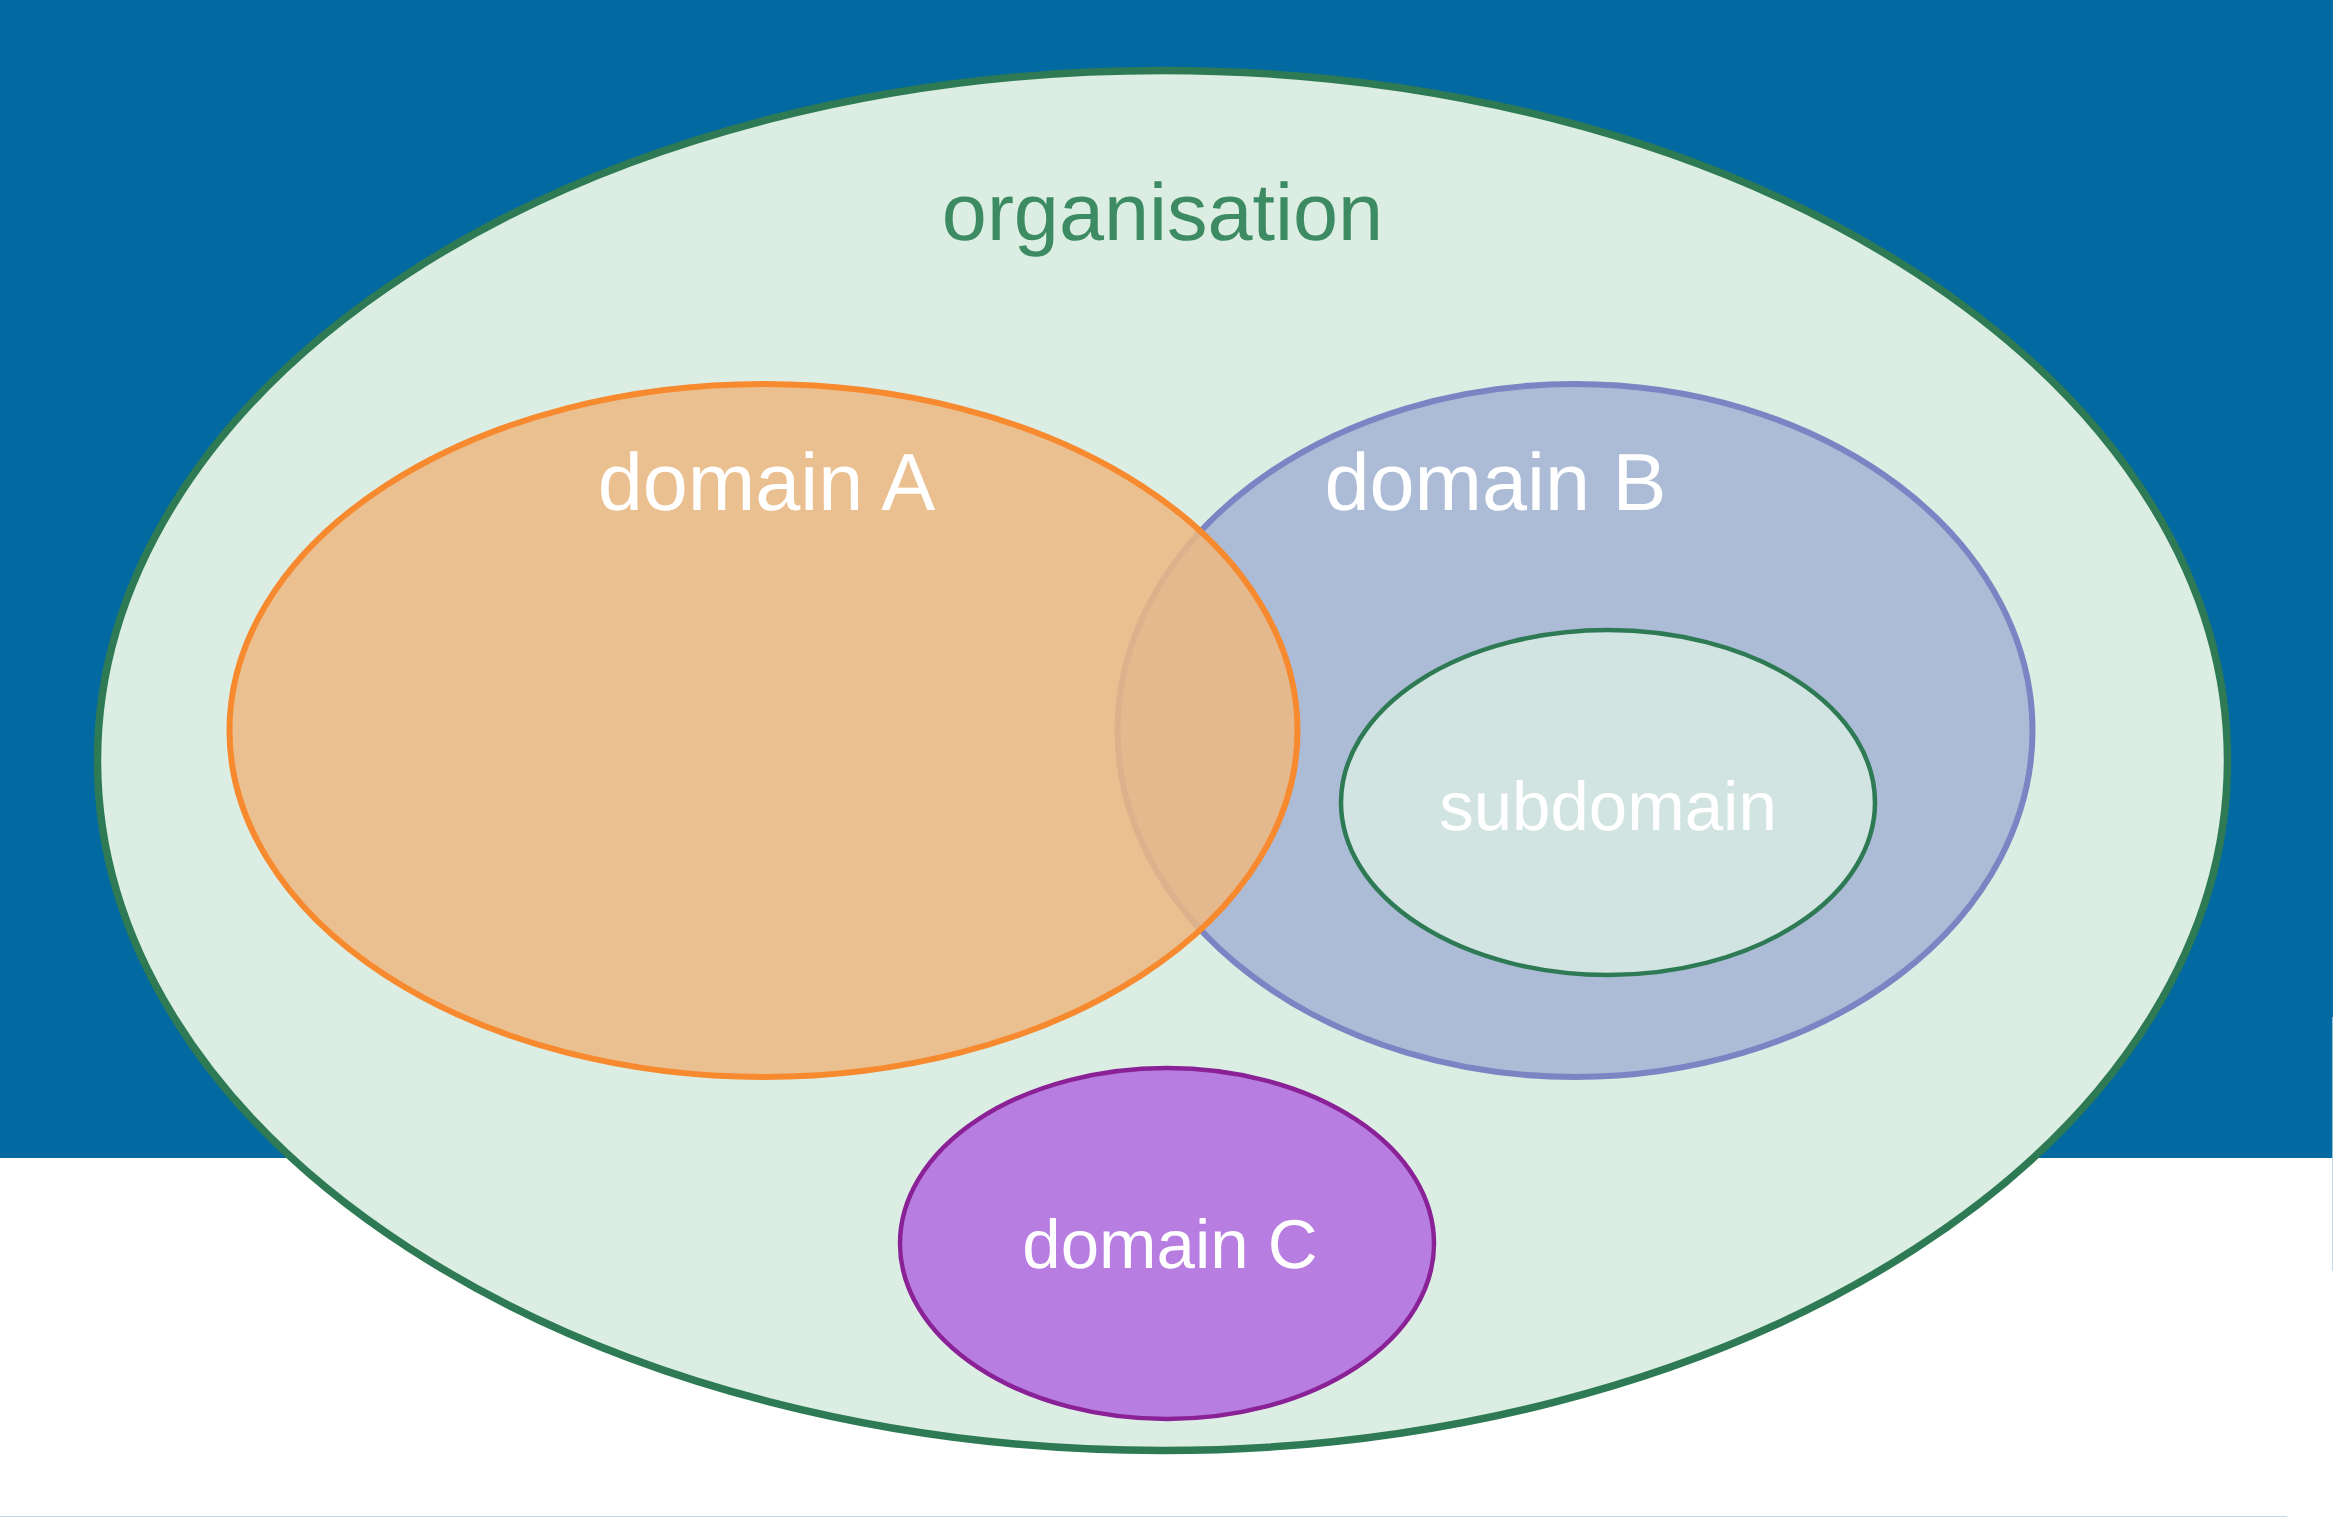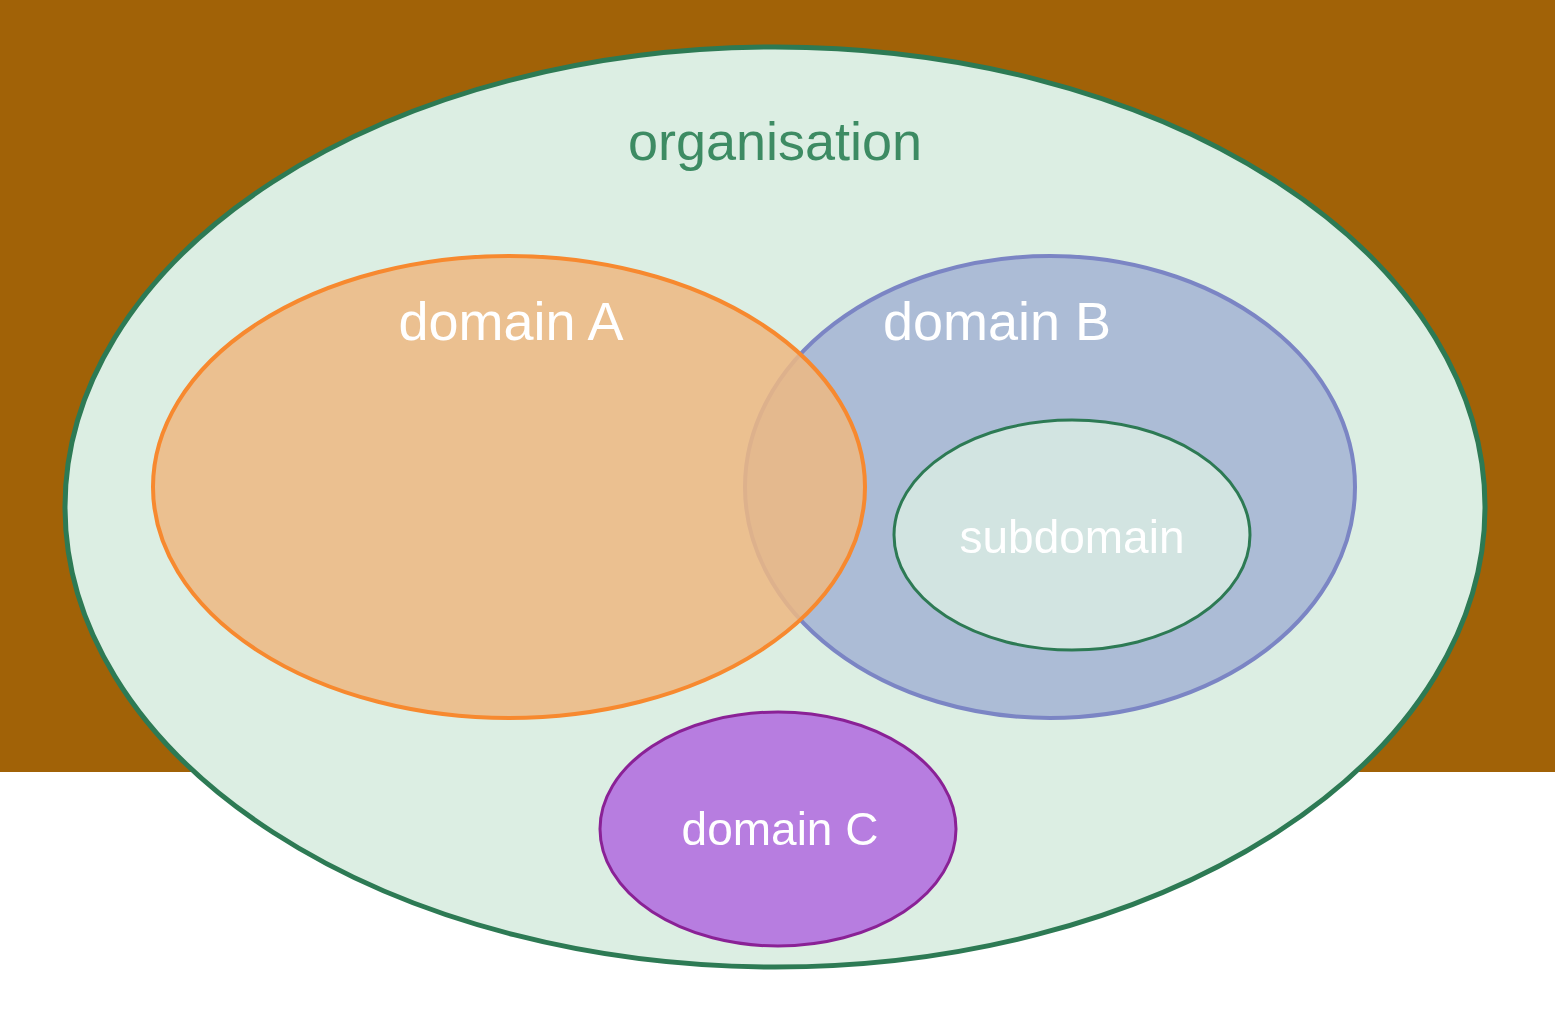--- a/index.html
+++ b/index.html
@@ -11,21 +11,21 @@
   body {
     width: 1555px;
     height: 1011px;
     overflow: hidden;
     font-family: "Liberation Sans", "DejaVu Sans", sans-serif;
   }
   #diagram-root {
     position: relative;
     width: 1555px;
     height: 772px;
-    background: #a16207;
+    background: #0369a1;
   }
   svg#venn-canvas {
     display: block;
     width: 1555px;
     height: 1011px;
   }
   .venn-label {
     font-family: "Liberation Sans", "DejaVu Sans", sans-serif;
     font-weight: 400;
     dominant-baseline: middle;

